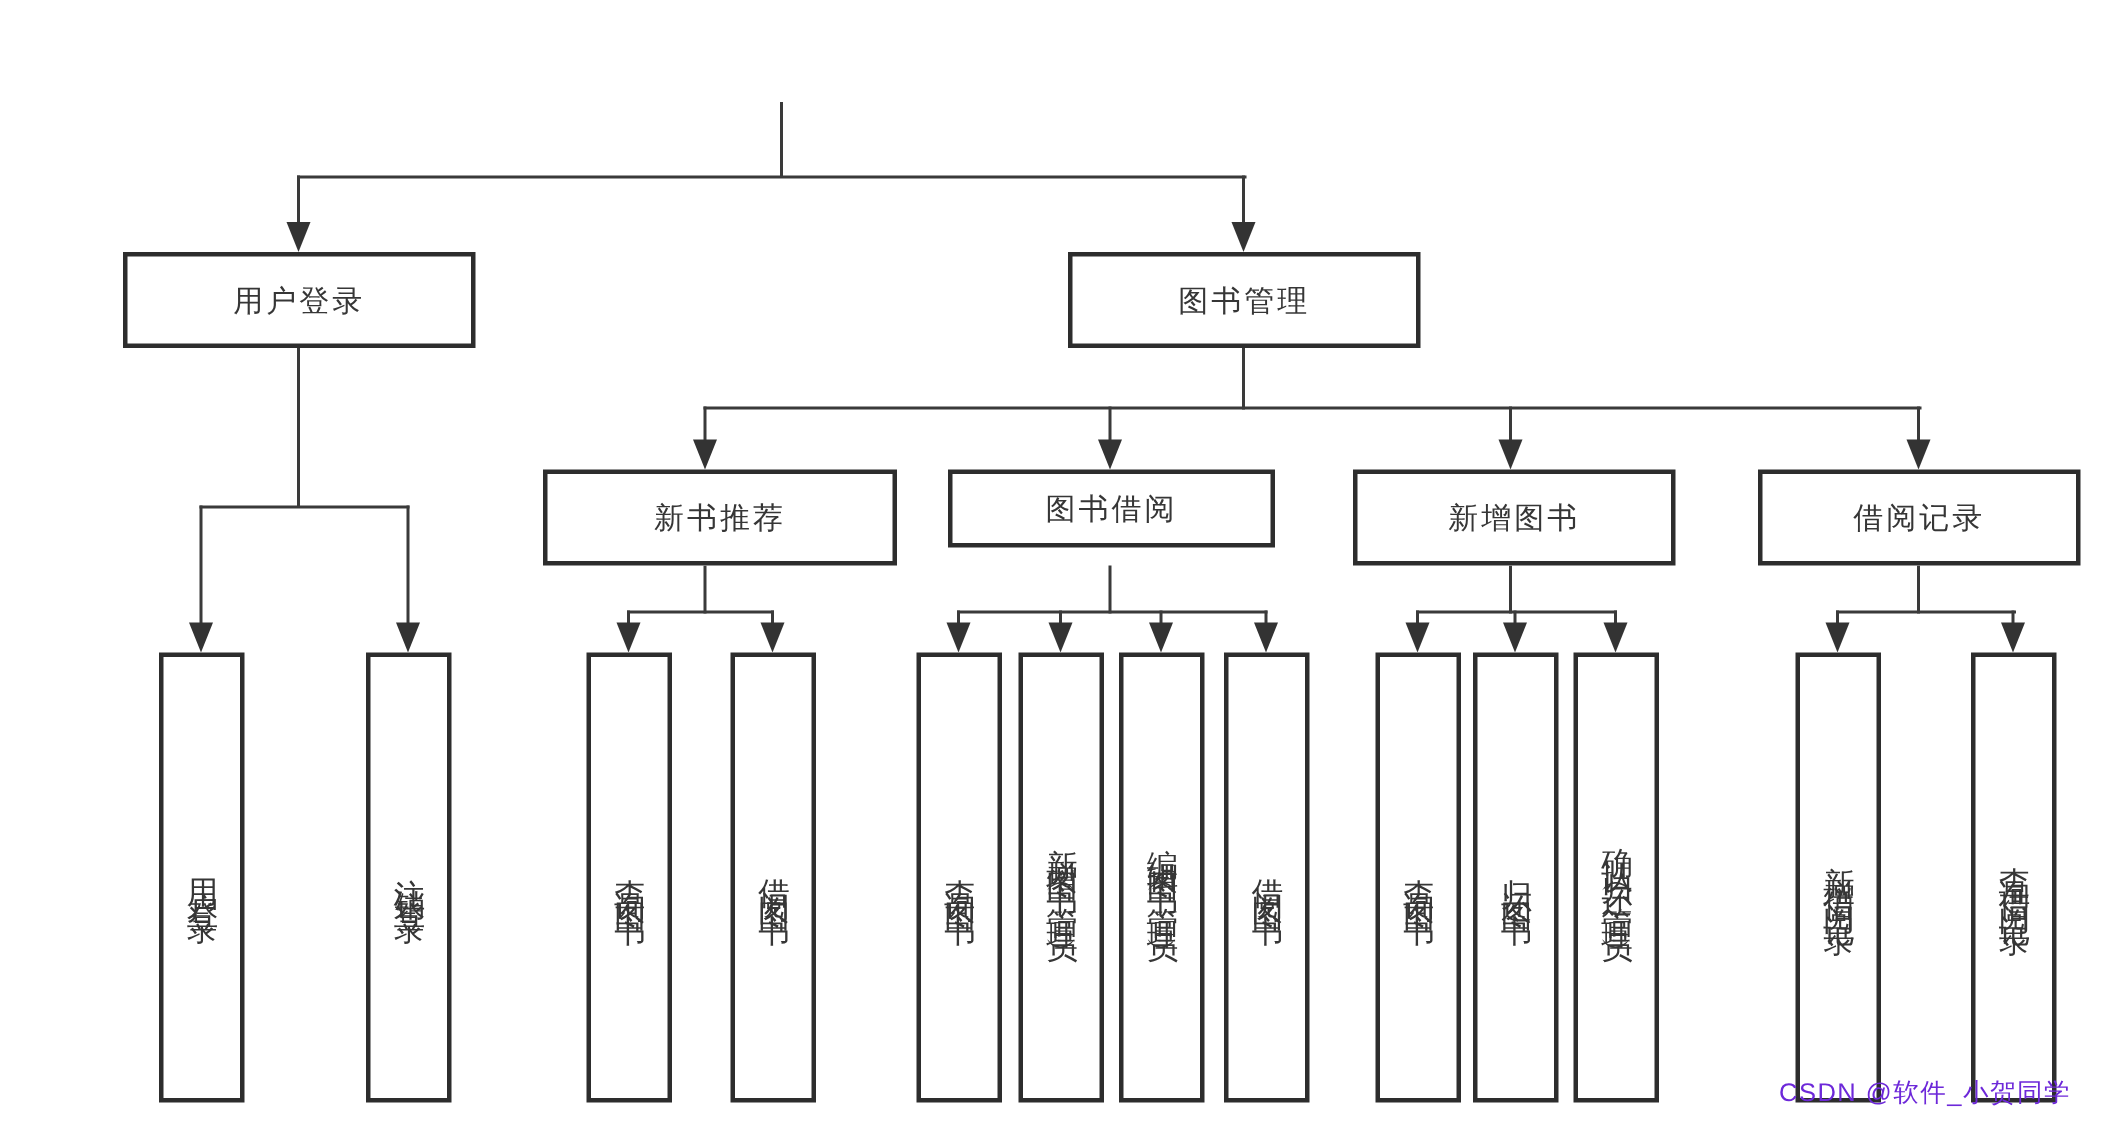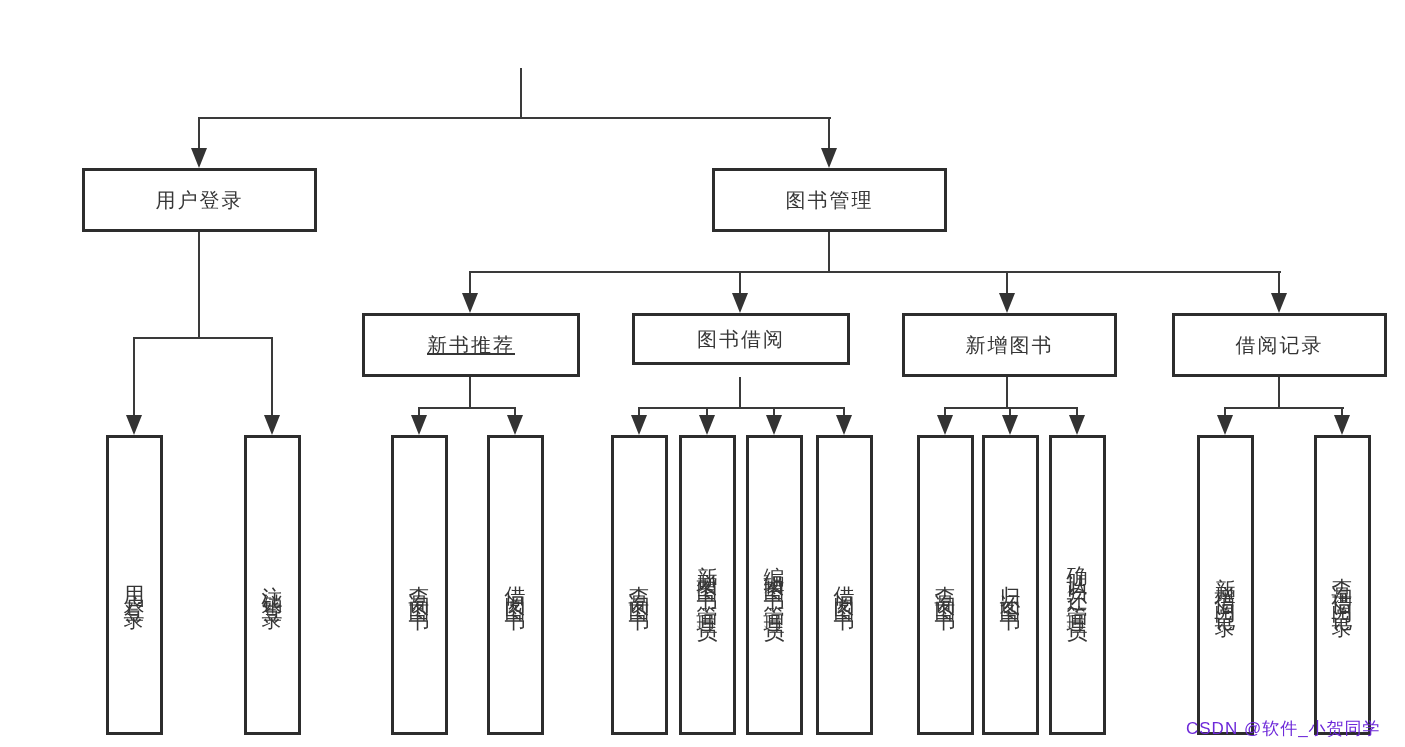--- a/index.html
+++ b/index.html
@@ -101,21 +101,21 @@
   <div class="hl" style="left:469px; top:271px; width:812px;"></div>
   <div class="vl" style="left:469px; top:271px; height:24px;"></div>
   <div class="arrow" style="left:462px; top:293px;"></div>
   <div class="vl" style="left:739px; top:271px; height:24px;"></div>
   <div class="arrow" style="left:732px; top:293px;"></div>
   <div class="vl" style="left:1006px; top:271px; height:24px;"></div>
   <div class="arrow" style="left:999px; top:293px;"></div>
   <div class="vl" style="left:1278px; top:271px; height:24px;"></div>
   <div class="arrow" style="left:1271px; top:293px;"></div>
 
-  <div class="box" style="left:362px; top:313px; width:218px; height:64px;text-decoration:underline;">
+  <div class="box" style="left:362px; top:313px; width:236px; height:64px;">
     <span>新书推荐</span>
   </div>
   <div class="box" style="left:632px; top:313px; width:218px; height:52px;">
     <span>图书借阅</span>
   </div>
   <div class="box" style="left:902px; top:313px; width:215px; height:64px;">
     <span>新增图书</span>
   </div>
   <div class="box" style="left:1172px; top:313px; width:215px; height:64px;">
     <span>借阅记录</span>

